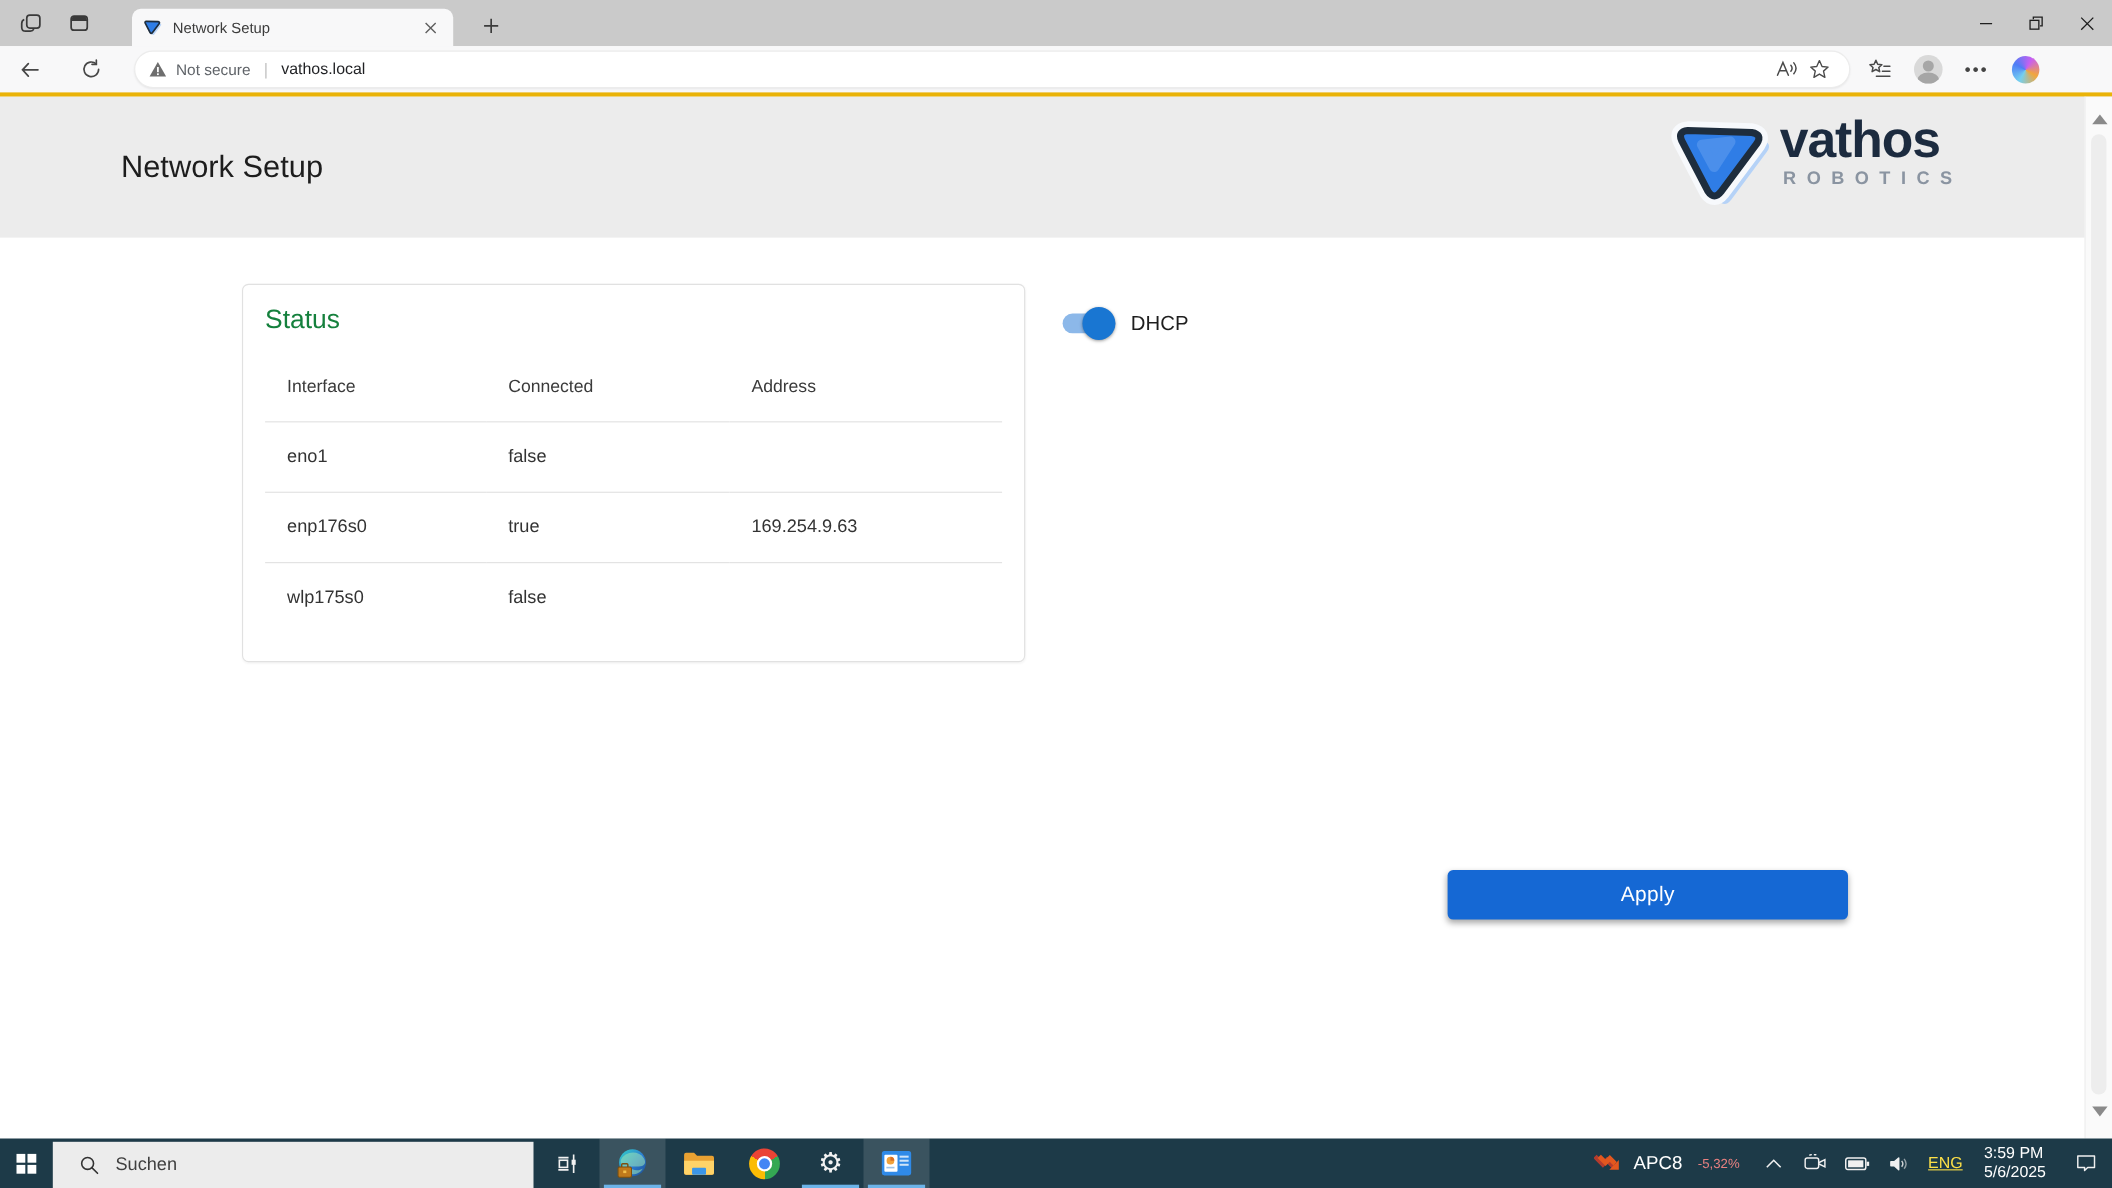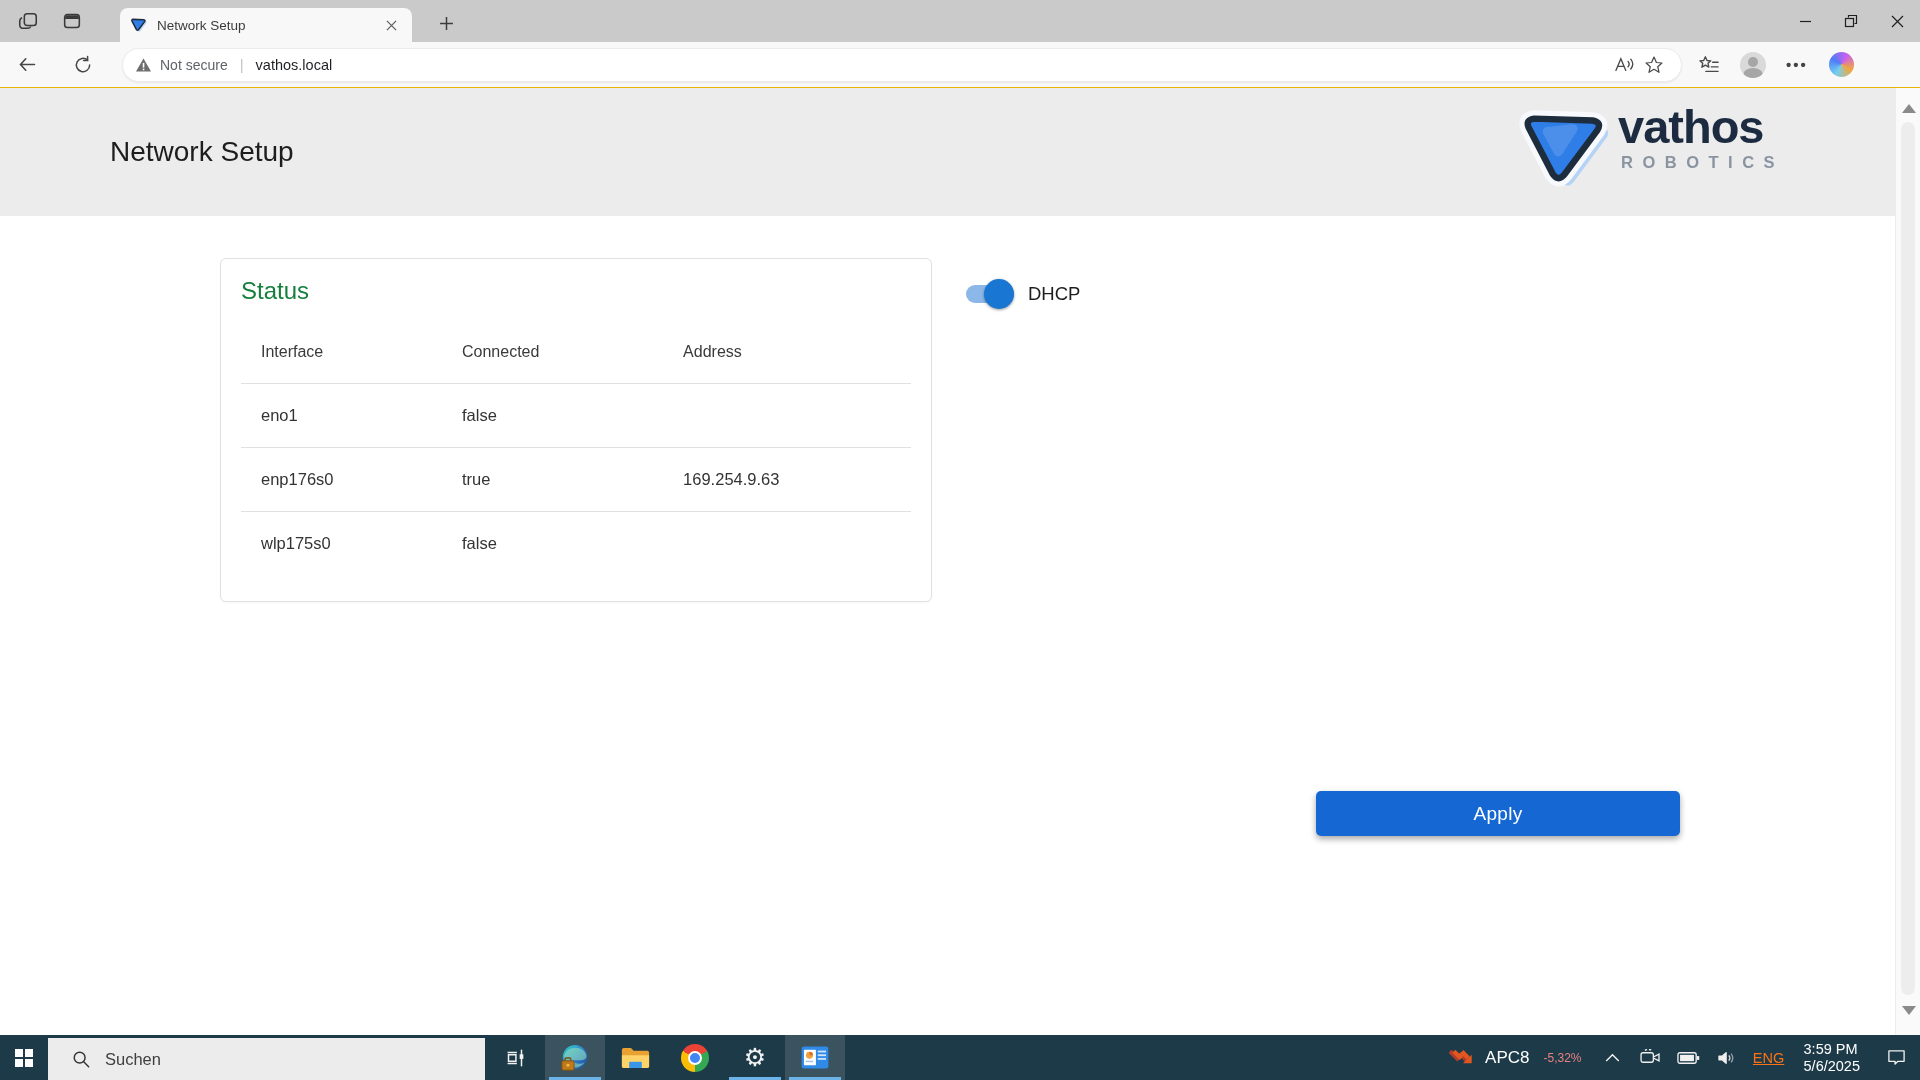--- a/index.html
+++ b/index.html
@@ -11,21 +11,21 @@
   .tb-icon{position:absolute;top:7px;width:28px;height:28px;display:flex;align-items:center;justify-content:center;border-radius:6px;}
   .tab{position:absolute;left:120px;top:8px;width:292px;height:34px;background:#f8f8f9;
     border-radius:8px 8px 0 0;display:flex;align-items:center;padding:0 10px;box-sizing:border-box;}
   .tab-title{font-size:13.5px;color:#3c3c3c;margin-left:10px;flex:1;white-space:nowrap;overflow:hidden;}
   .tab-close{width:22px;height:22px;display:flex;align-items:center;justify-content:center;border-radius:4px;}
   .newtab{position:absolute;left:432px;top:9px;width:28px;height:28px;display:flex;align-items:center;justify-content:center;border-radius:6px;}
   .wincontrols{position:absolute;right:0;top:0;height:42px;display:flex;}
   .wc-btn{width:46px;height:42px;display:flex;align-items:center;justify-content:center;}
 
   
-  .toolbar{position:absolute;left:0;top:42px;width:100%;height:46px;background:#f8f8f9;border-bottom:1px solid #eab308;box-sizing:border-box;display:flex;align-items:center;}
+  .toolbar{position:absolute;left:0;top:42px;width:100%;height:46px;background:#f8f8f9;border-bottom:4px solid #eab308;box-sizing:border-box;display:flex;align-items:center;}
   .nav-btn{width:34px;height:34px;display:flex;align-items:center;justify-content:center;border-radius:6px;margin-left:10px;}
   .addressbar{margin-left:22px;width:1560px;height:34px;background:#ffffff;border:1px solid #ececec;
     border-radius:17px;box-shadow:0 1px 2px rgba(0,0,0,.07);display:flex;align-items:center;padding:0 12px;box-sizing:border-box;}
   .sec-label{font-size:14px;color:#5f6368;margin-left:8px;}
   .sep{color:#c4c4c4;font-size:15px;margin:0 12px;}
   .url{font-size:14.5px;color:#1f2023;}
   .ab-spacer{flex:1;}
   .ab-icon{width:30px;height:30px;display:flex;align-items:center;justify-content:center;border-radius:6px;}
   .tb-right{display:flex;align-items:center;margin-left:12px;}
   .tb-right .ab-icon{margin-right:14px;}
@@ -91,21 +91,21 @@
   .tile.running::after{content:"";position:absolute;left:4px;right:4px;bottom:0;height:3px;background:var(--active-underline,#6cb3e8);}
   .chrome-icon{width:28px;height:28px;border-radius:50%;position:relative;
     background:conic-gradient(from -60deg,#ea4335 0 120deg,#34a853 0 240deg,#fbbc05 0 360deg);}
   .chrome-icon::after{content:"";position:absolute;inset:7px;background:#4285f4;border:2.5px solid #fff;border-radius:50%;box-sizing:border-box;}
   .gear{font-size:25px;color:#f2f2f2;line-height:1;}
   .tray{margin-left:auto;display:flex;align-items:center;height:100%;}
   .stock{display:flex;align-items:center;height:100%;padding:0 12px;}
   .stock-sym{font-size:17px;color:#fff;margin-left:9px;}
   .stock-chg{font-size:12px;color:var(--stock-change-red,#e88080);margin-left:14px;}
   .tray-btn{width:38px;height:100%;display:flex;align-items:center;justify-content:center;}
-  .lang{font-size:14.5px;color:#f97316;width:46px;text-align:center;text-decoration:underline;}
+  .lang{font-size:14.5px;color:#fde047;width:46px;text-align:center;text-decoration:underline;}
   .clock{color:#fff;font-size:14.5px;line-height:17px;padding:0 12px;}
   .notif{width:48px;height:100%;display:flex;align-items:center;justify-content:center;}
 
   svg{display:block;}
 </style>
 </head>
 <body>
 
 <div class="screen">
 

